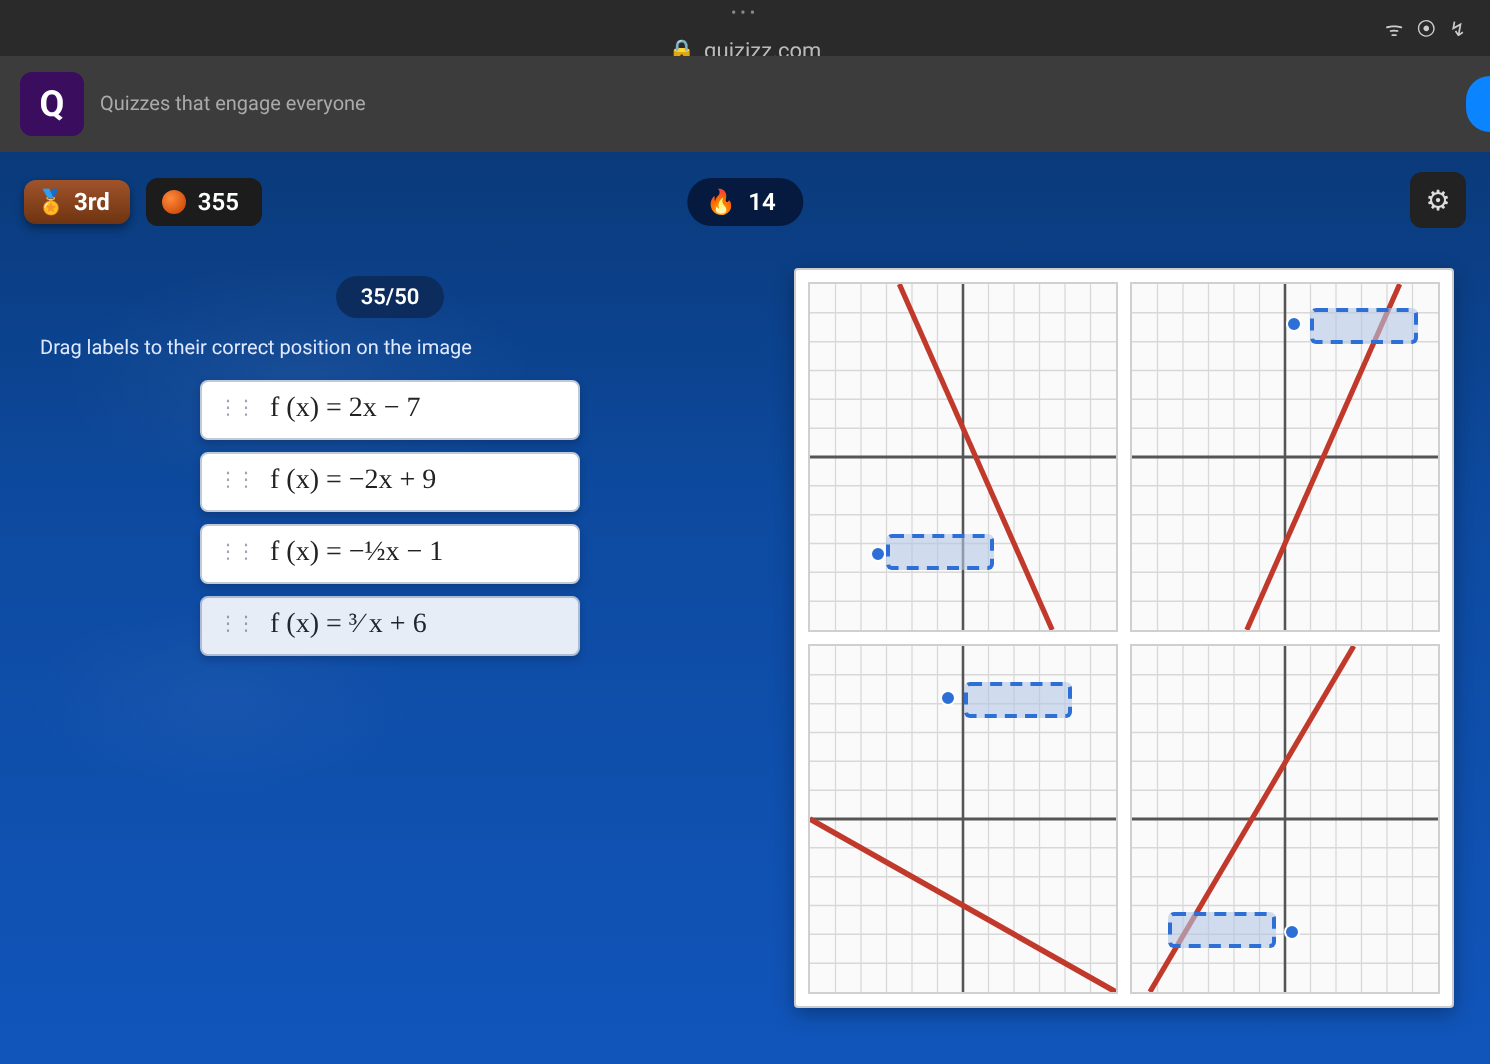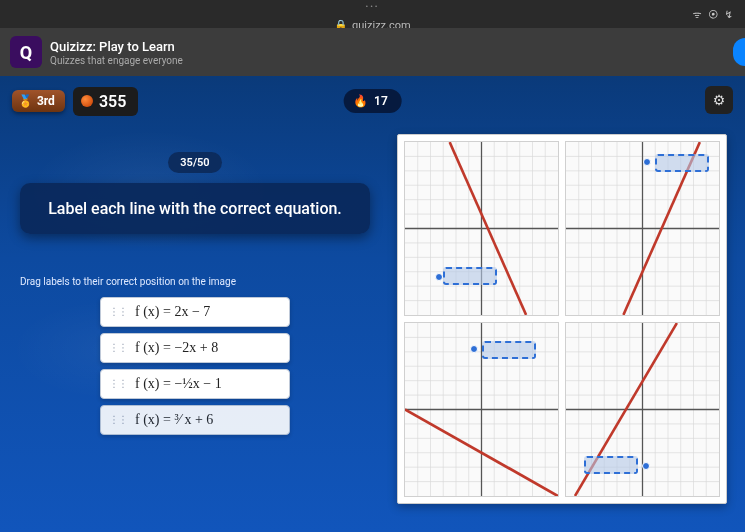--- a/index.html
+++ b/index.html
@@ -20,28 +20,28 @@
   .app-sub { color: #aaa; font-size: 10px; margin-top:1px;}
   .app-right-dot { position:absolute; right:0; top:10px; width:12px; height:28px; background:#0a84ff; border-radius:12px 0 0 12px;}
 
   
   .game { position: absolute; top: 76px; left: 0; right: 0; bottom: 0; background: linear-gradient(180deg, #0a3a7a 0%, #0d4aa0 40%, #1155bb 100%); }
   .game::before { content:""; position:absolute; inset:0; background: radial-gradient(120px 60px at 20% 25%, rgba(255,255,255,0.05), transparent), radial-gradient(100px 50px at 15% 60%, rgba(255,255,255,0.04), transparent);}
   
   .hud { position:absolute; top:10px; left:12px; right:12px; height:30px; display:flex; align-items:center; }
   .rank-badge { background: linear-gradient(#a0532a,#6e3410); color:#fff; font-weight:700; font-size:12px; padding:4px 10px 4px 6px; border-radius:6px; display:flex; align-items:center; gap:4px; box-shadow:0 2px 4px rgba(0,0,0,.4);}
   .rank-badge .med { color:#ffd756; }
-  .score-badge { background:#1c1c1c; color:#fff; font-size:16px; font-weight:600; padding:5px 12px 5px 8px; border-radius:6px; margin-left:8px; display:flex; align-items:center; gap:6px;}
+  .score-badge { background:#1c1c1c; color:#fff; font-size:12px; font-weight:600; padding:5px 12px 5px 8px; border-radius:6px; margin-left:8px; display:flex; align-items:center; gap:6px;}
   .score-badge .dot { width:12px;height:12px;border-radius:50%;background:radial-gradient(circle at 35% 35%, #ff8a3a, #c23b00); display:inline-block;}
   .streak-badge { position:absolute; left:50%; transform:translateX(-50%); background:#061a3f; color:#fff; font-size:12px; font-weight:600; padding:5px 14px 5px 10px; border-radius:16px; display:flex; align-items:center; gap:6px;}
   .streak-badge .flame { color:#7aa8ff; }
   .gear { position:absolute; right:0; top:0; width:28px; height:28px; background:#222; border-radius:6px; display:flex; align-items:center; justify-content:center; color:#ddd; font-size:14px;}
 
   
-  .left-col { position:absolute; left:20px; top:76px; width:350px; }
+  .left-col { position:absolute; left:20px; top:62px; width:350px; }
   .q-counter { margin:0 auto 10px; width:max-content; background:#0c2c5e; color:#fff; font-size:11px; padding:4px 12px; border-radius:12px; font-weight:600;}
   .q-box { background: rgba(10,40,90,.92); border-radius:10px; padding:16px 18px; color:#fff; font-size:16px; font-weight:500; text-align:center; box-shadow:0 4px 12px rgba(0,0,0,.4); margin-bottom:42px;}
   .instr { color:#dfe9ff; font-size:10px; font-weight:400; margin-bottom:10px; }
   .labels { display:flex; flex-direction:column; gap:6px; align-items:center;}
   .label-chip { background:#fff; color:#222; border:1px solid #bfc9d8; border-radius:4px; padding:6px 14px 6px 8px; font-size:14px; display:flex; align-items:center; gap:8px; min-width:190px; box-shadow:0 2px 4px rgba(0,0,0,.2); font-family: "Times New Roman", serif;}
   .grip { color:#9aa4b5; font-size:10px; letter-spacing:-1px; line-height:6px;}
 
   
   .graph-panel { position:absolute; right:18px; top:58px; width:330px; height:370px; background:#fff; border:1px solid #ccc; border-radius:2px; padding:6px; box-shadow:0 3px 10px rgba(0,0,0,.3); display:grid; grid-template-columns:1fr 1fr; grid-template-rows:1fr 1fr; gap:6px;}
   .graph { position:relative; border:1px solid #d0d0d0; background:#fafafa; overflow:hidden;}
@@ -56,57 +56,55 @@
 
   <div class="chrome">
     <span class="dots">•••</span>
     <span class="url-text"><span class="lock">🔒</span><span>quizizz.com</span></span>
     <span class="right-icons">ᯤ ⦿ ↯</span>
   </div>
 
   <div class="app-bar">
     <div class="app-logo">Q</div>
     <div>
-      <div class="app-title">Quizizz: Play to Learn</div>
       <div class="app-sub">Quizzes that engage everyone</div>
     </div>
     <div class="app-right-dot"></div>
   </div>
 
   <div class="game">
     <div class="hud">
       <div class="rank-badge">
         <span class="med">🏅</span>
         <span>3rd</span>
       </div>
       <div class="score-badge">
         <span class="dot"></span>
         <span>355</span>
       </div>
       <div class="streak-badge">
         <span class="flame">🔥</span>
-        <span>17</span>
+        <span>14</span>
       </div>
       <div class="gear">
         <span>⚙</span>
       </div>
     </div>
 
     <div class="left-col">
       <div class="q-counter">35/50</div>
-      <div class="q-box">Label each line with the correct equation.</div>
       <div class="instr">Drag labels to their correct position on the image</div>
       <div class="labels">
         <div class="label-chip">
             <span class="grip">⋮⋮</span>
             <span>f (x) = 2x − 7</span>
           </div>
         <div class="label-chip">
             <span class="grip">⋮⋮</span>
-            <span>f (x) = −2x + 8</span>
+            <span>f (x) = −2x + 9</span>
           </div>
         <div class="label-chip">
             <span class="grip">⋮⋮</span>
             <span>f (x) = −½x − 1</span>
           </div>
         <div class="label-chip" style="opacity:.9;">
             <span class="grip">⋮⋮</span>
             <span>f (x) = ³⁄ x + 6</span>
           </div>
       </div>

